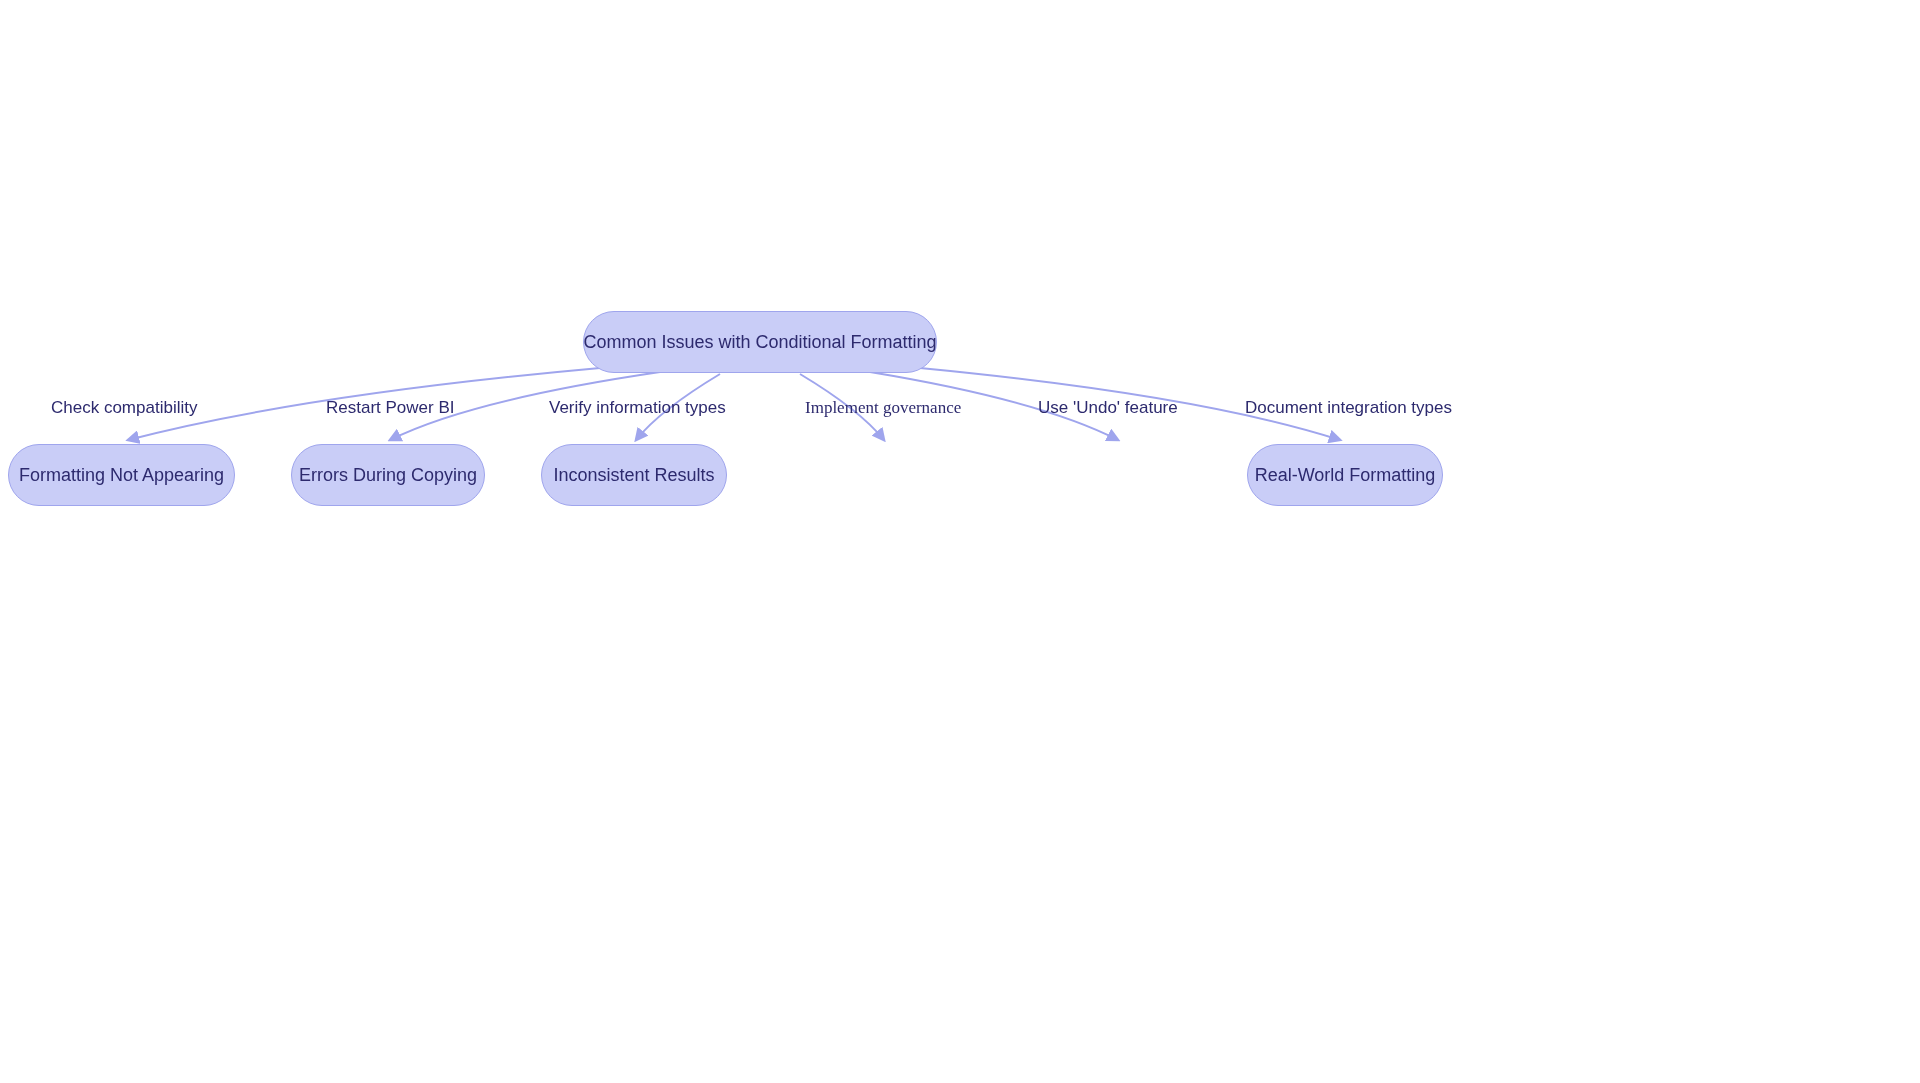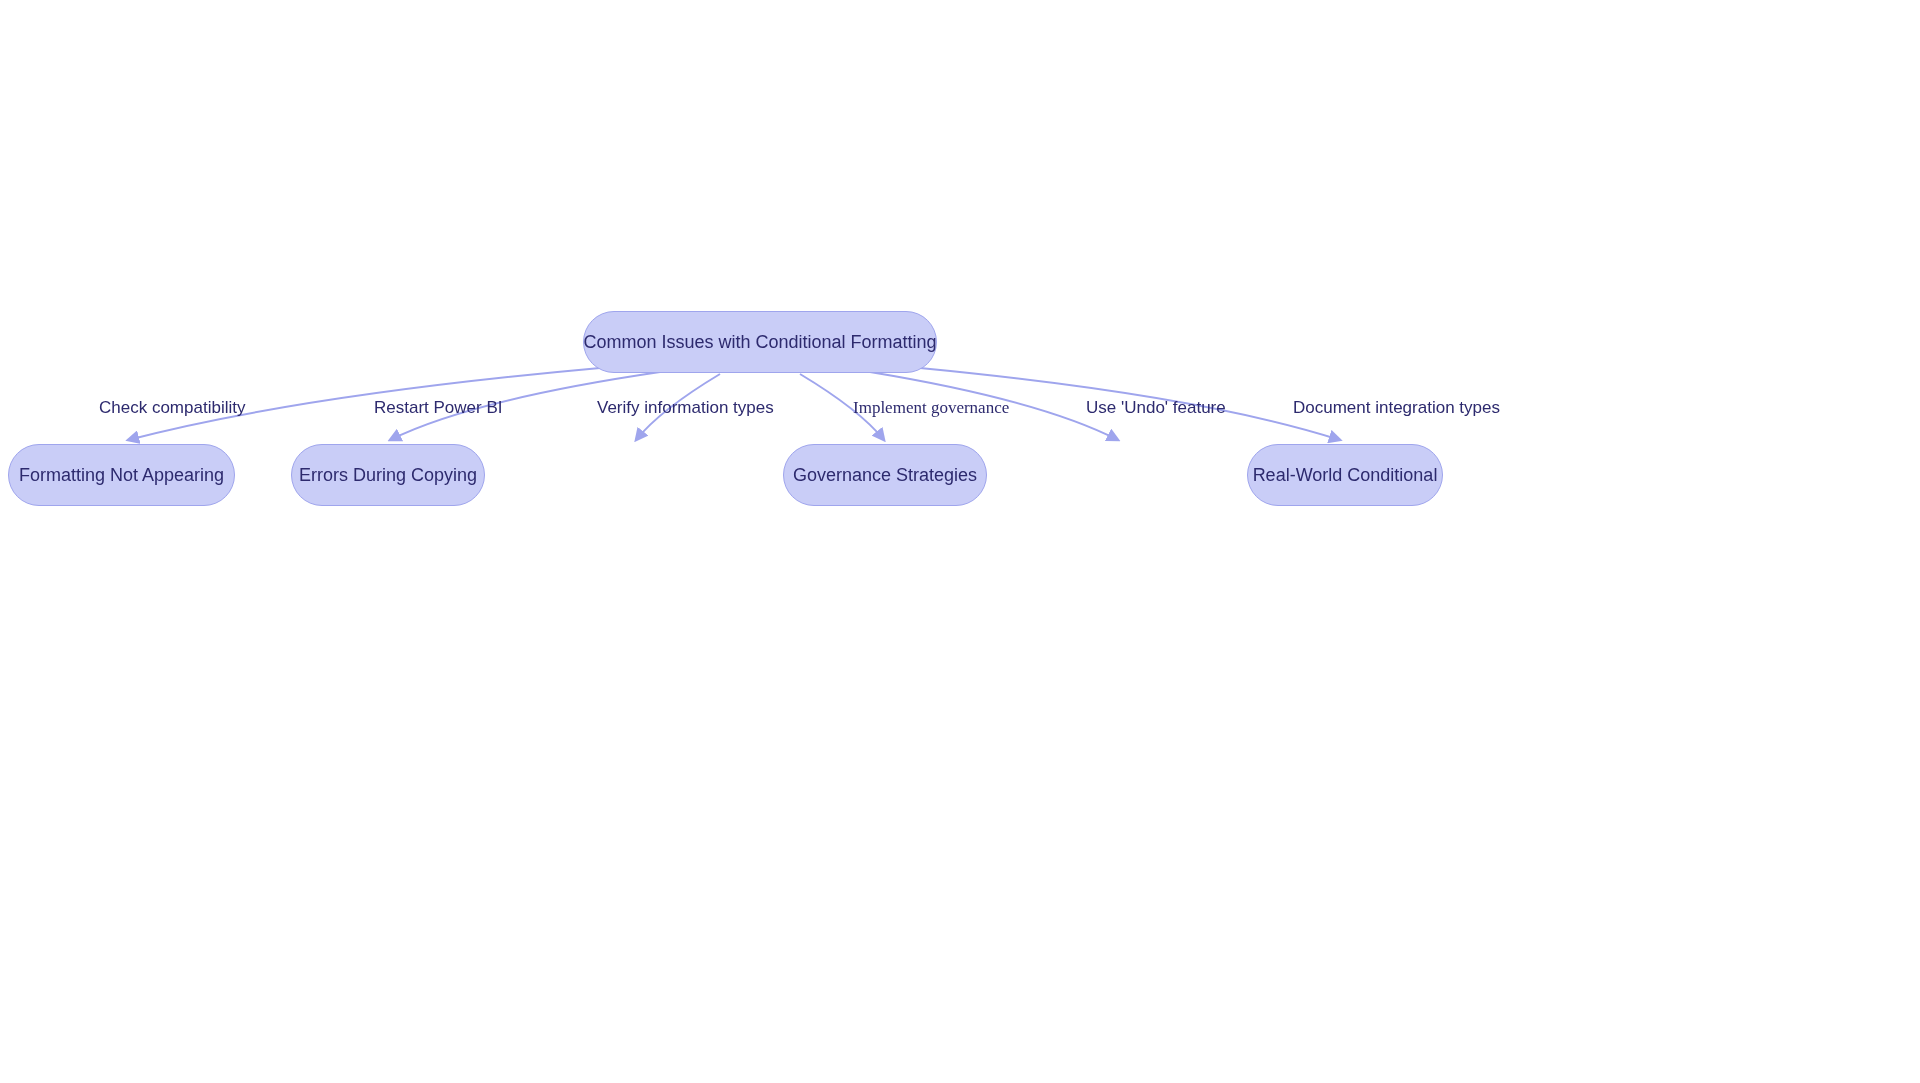--- a/index.html
+++ b/index.html
@@ -29,21 +29,20 @@
     padding: 10px 28px;
     white-space: nowrap;
     height: 62px;
   }
   .edge-label {
     position: absolute;
     color: #2d2a6e;
     font-size: 17px;
     white-space: nowrap;
     text-align: center;
-    margin-left: 48px;
   }
   svg.connectors {
     position: absolute;
     top: 0;
     left: 0;
     width: 1920px;
     height: 1083px;
     pointer-events: none;
   }
   .connector {
@@ -90,20 +89,20 @@
   <div class="edge-label" style="left:805px; top:398px;font-family:Liberation Serif, serif;">Implement governance</div>
   <div class="edge-label" style="left:1038px; top:398px;">Use 'Undo' feature</div>
   <div class="edge-label" style="left:1245px; top:398px;">Document integration types</div>
 
   <div class="node" style="left:291px; top:444px; width:194px;">
     <span>Errors During Copying</span>
   </div>
   <div class="node" style="left:8px; top:444px; width:227px;">
     <span>Formatting Not Appearing</span>
   </div>
-  <div class="node" style="left:783px; top:444px; width:204px;">
-    <span>Governance Strategies</span>
+  <div class="node" style="left:541px; top:444px; width:186px;">
+    <span>Inconsistent Results</span>
   </div>
   <div class="node" style="left:1247px; top:444px; width:196px;">
-    <span>Real-World Conditional</span>
+    <span>Real-World Formatting</span>
   </div>
 
 </div>
 
 </body></html>

